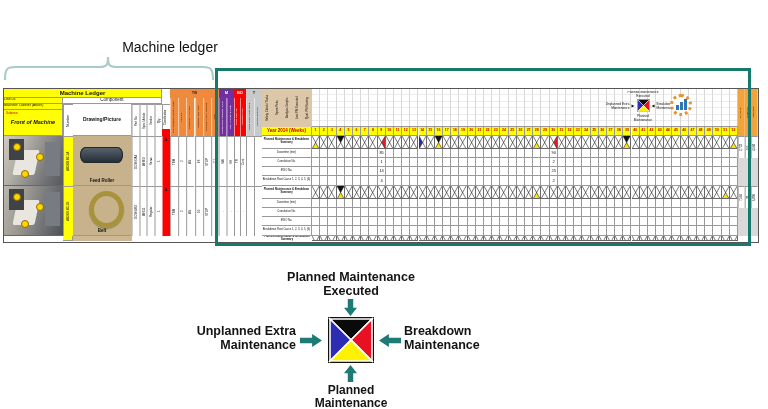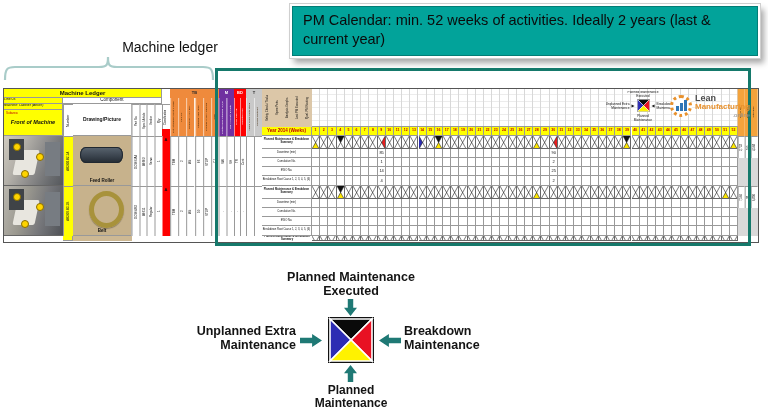--- a/index.html
+++ b/index.html
@@ -76,23 +76,20 @@
   .ar-up{clip-path:polygon(50% 0,100% 48%,71% 48%,71% 100%,29% 100%,29% 48%,0 48%);}
   .ar-right{clip-path:polygon(0 29%,55% 29%,55% 0,100% 50%,55% 100%,55% 71%,0 71%);}
   .ar-left{clip-path:polygon(100% 29%,45% 29%,45% 0,0 50%,45% 100%,45% 71%,100% 71%);}
   #legend-symbol{position:absolute;left:328px;top:317px;width:46px;height:46px;}
 </style>
 </head>
 <body>
 
 <div class="canvas">
 
-  <div class="banner">
-    <div class="banner-in">PM Calendar: min. 52 weeks of activities. Ideally 2 years (last &amp; current year)</div>
-  </div>
 
   <div class="ml-label">Machine ledger</div>
   <svg class="brace" width="212" height="28" viewBox="0 0 212 28">
     <path d="M2,26 C2,15 4,13 12,13 L96,13 C104,13 105,11 105,3 C105,11 106,13 114,13 L200,13 C208,13 210,15 210,26" fill="none" stroke="#A9CCC9" stroke-width="2.2"></path>
   </svg>
 
   <div class="sheet" id="sheet">
 
     <div class="mini c" style="z-index:5;">
       <div>
@@ -122,25 +119,20 @@
         <div>Planned</div>
           <div>Maintenance</div>
       </div>
     </div>
 
     <div class="logo c" style="z-index:5;">
       <div class="gear">
         <i class="bar b1"></i>
           <i class="bar b2"></i>
           <i class="bar b3"></i>
-      </div>
-      <div>
-        <div class="lt1">Lean</div>
-        <div class="lt2">Manufacturing</div>
-        <div class="lt3">.online</div>
       </div>
     </div>
   <div class="c yellow ctr bold" style="left: 0px; top: 0px; width: 158px; height: 9px; font-size: 6px;">Machine Ledger</div>
       <div class="c yellow" style="left: 0px; top: 9px; width: 59px; height: 6px; font-size: 3.5px;">Line 03</div>
       <div class="c ctr cb" style="left: 59px; top: 9px; width: 99px; height: 6px; font-size: 4.5px;">Component</div>
       <div class="c yellow" style="left: 0px; top: 15px; width: 59px; height: 6px; font-size: 3.5px;">Machine: Labeler (Anker)</div>
       <div class="c yellow" style="left: 0px; top: 21px; width: 59px; height: 26px;">
         <span class="sp1">Subarea:</span>
         <span class="sp2">Front of Machine</span>
       </div>

